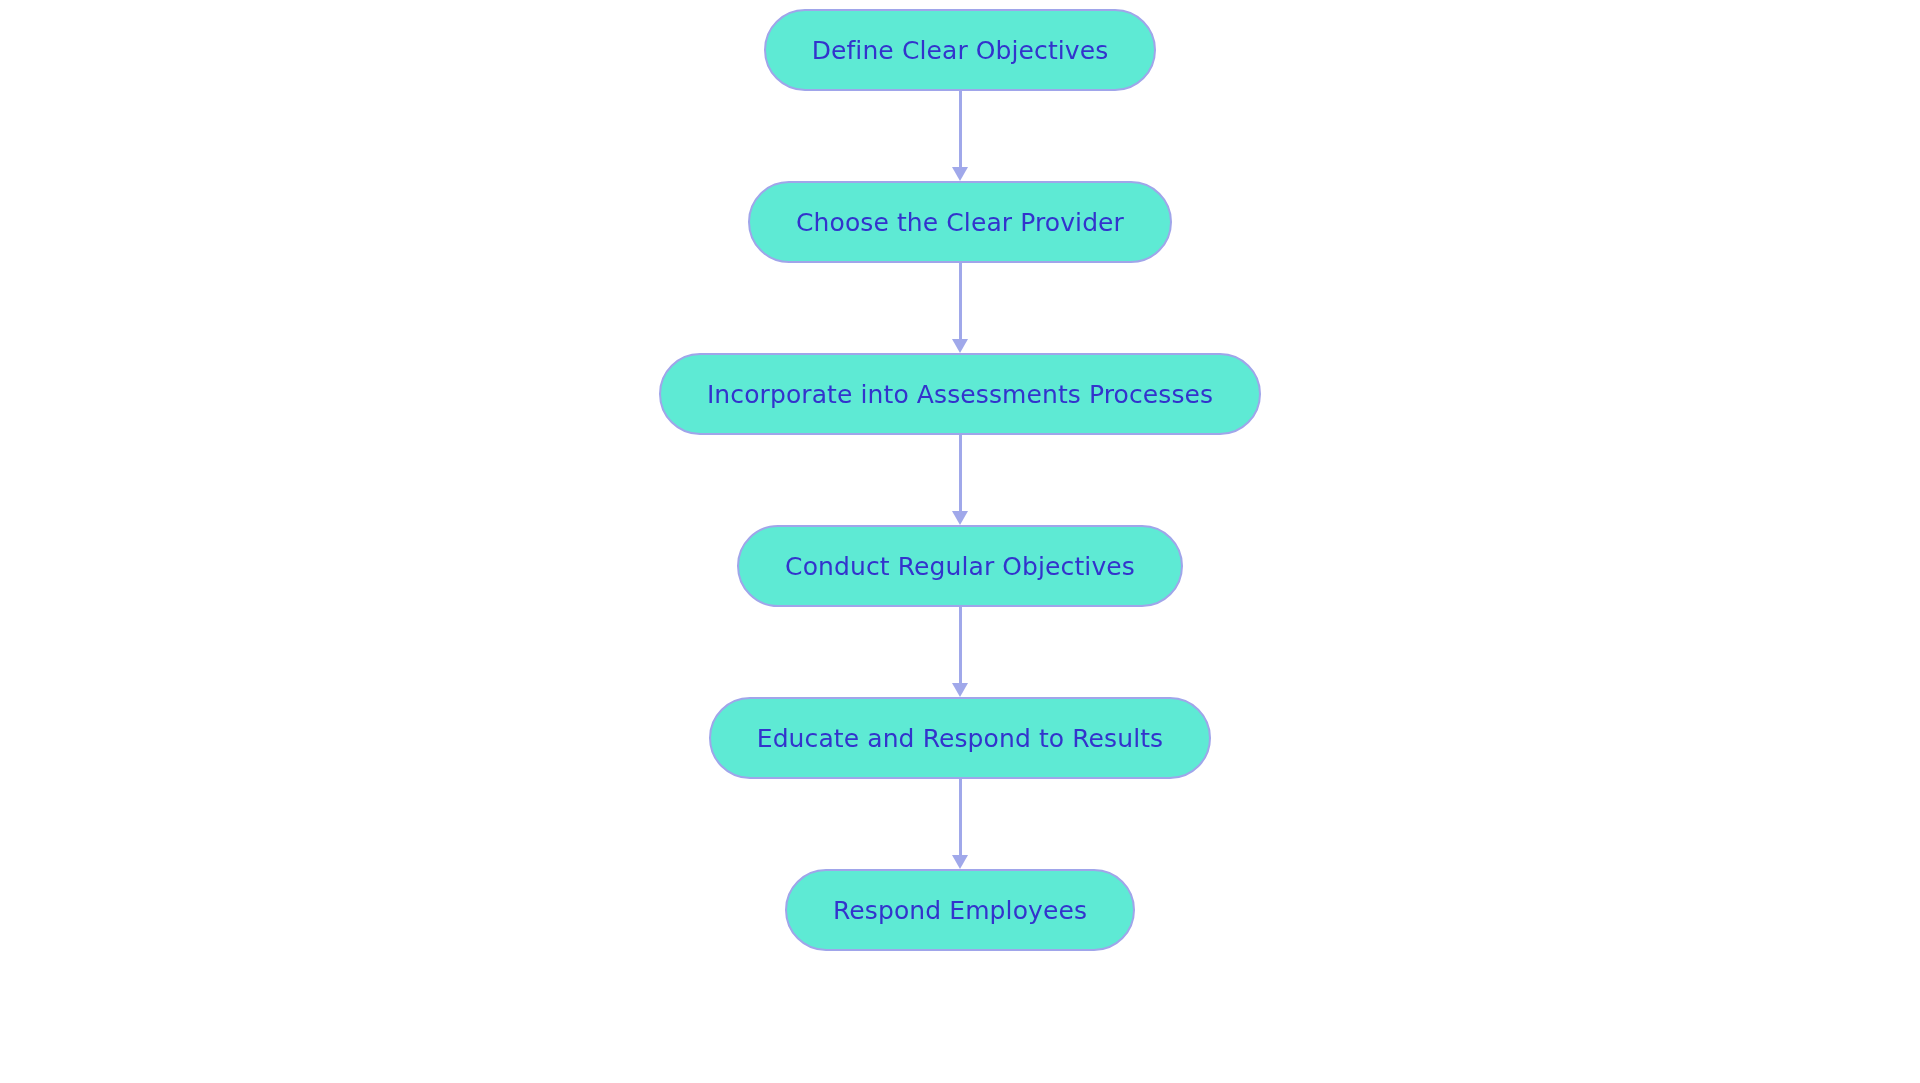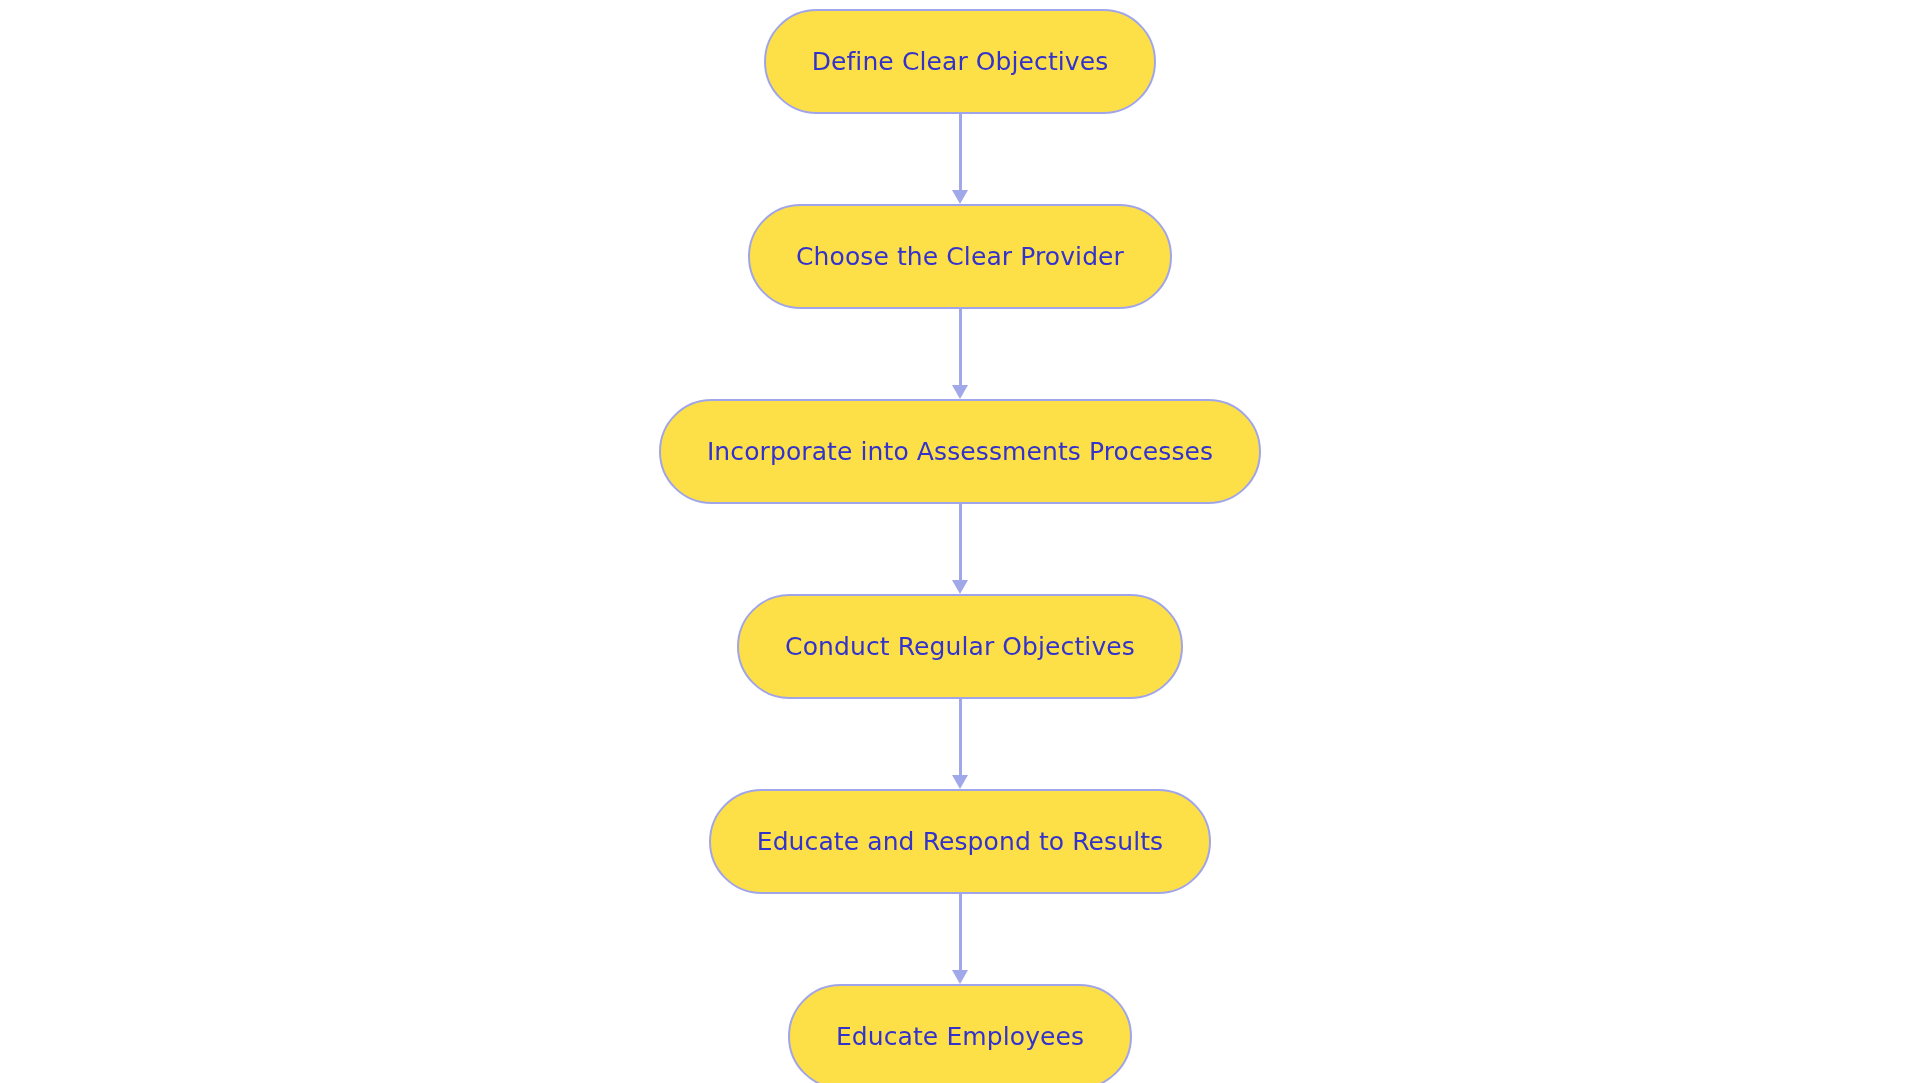--- a/index.html
+++ b/index.html
@@ -28,23 +28,23 @@
 
   .flow-column {
     display: flex;
     flex-direction: column;
     align-items: center;
     padding-top: 9px;
   }
 
   .flow-node {
     box-sizing: border-box;
-    height: 105px;
+    height: 82px;
     border-radius: 53px;
-    background: #fde047;
+    background: #5eead4;
     border: 2px solid #a0a5ea;
     display: flex;
     align-items: center;
     justify-content: center;
     padding: 0 46px;
     white-space: nowrap;
   }
 
   .flow-node-label {
     font-family: "DejaVu Sans", "Liberation Sans", sans-serif;
@@ -124,17 +124,17 @@
     <div class="flow-node">
       <span class="flow-node-label">Educate and Respond to Results</span>
     </div>
 
     <div class="flow-connector">
       <div class="connector-stem"></div>
       <div class="connector-arrowhead"></div>
     </div>
 
     <div class="flow-node">
-      <span class="flow-node-label">Educate Employees</span>
+      <span class="flow-node-label">Respond Employees</span>
     </div>
 
   </div>
 </div>
 
 </body></html>

